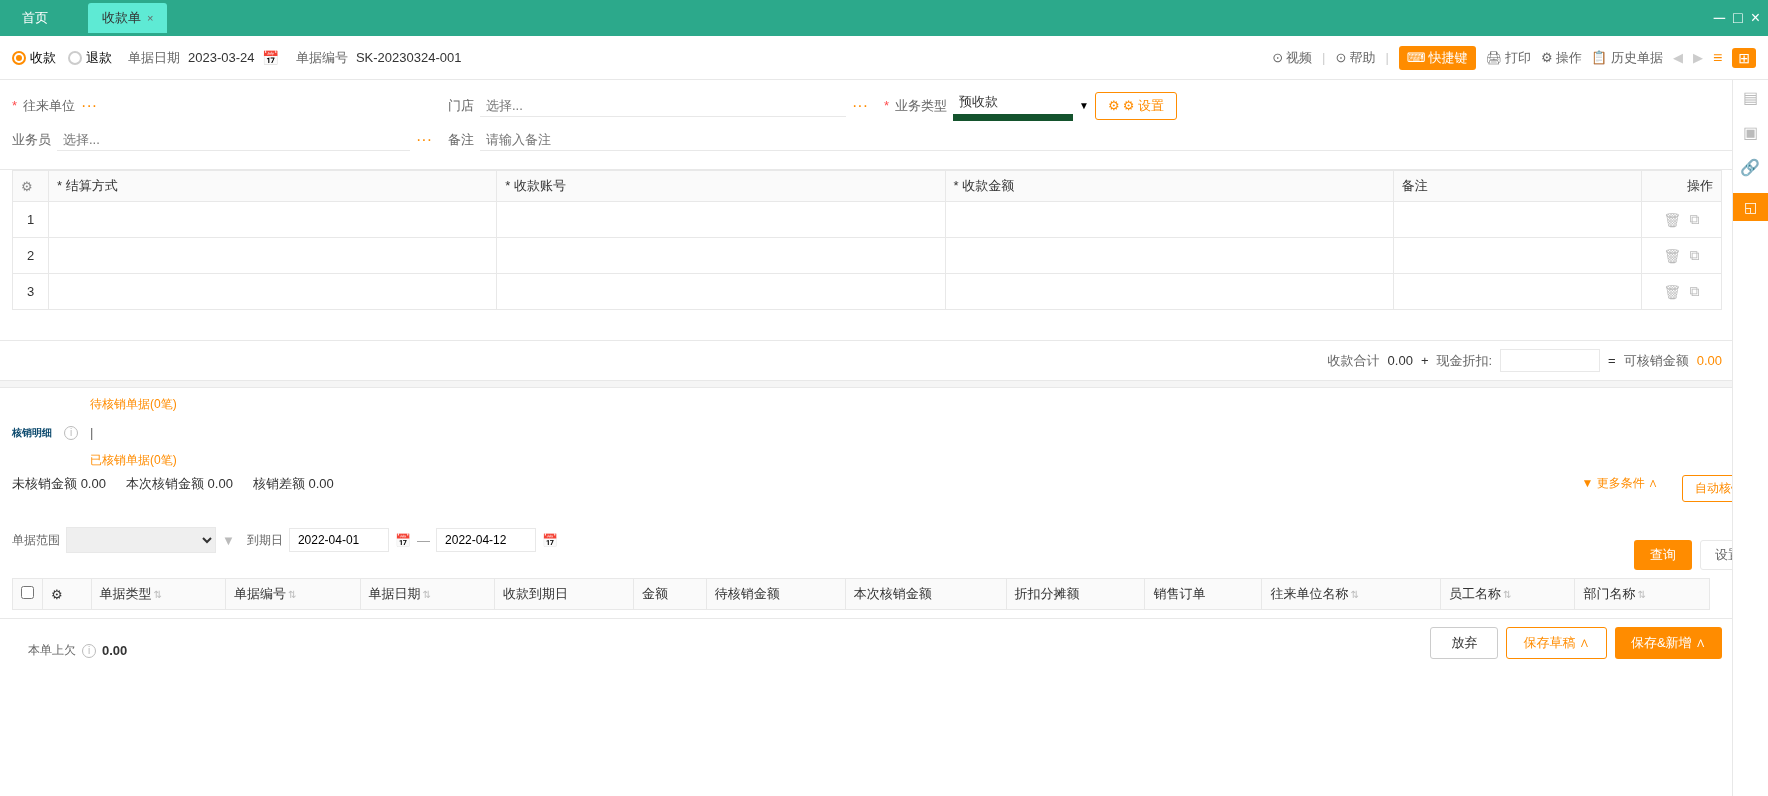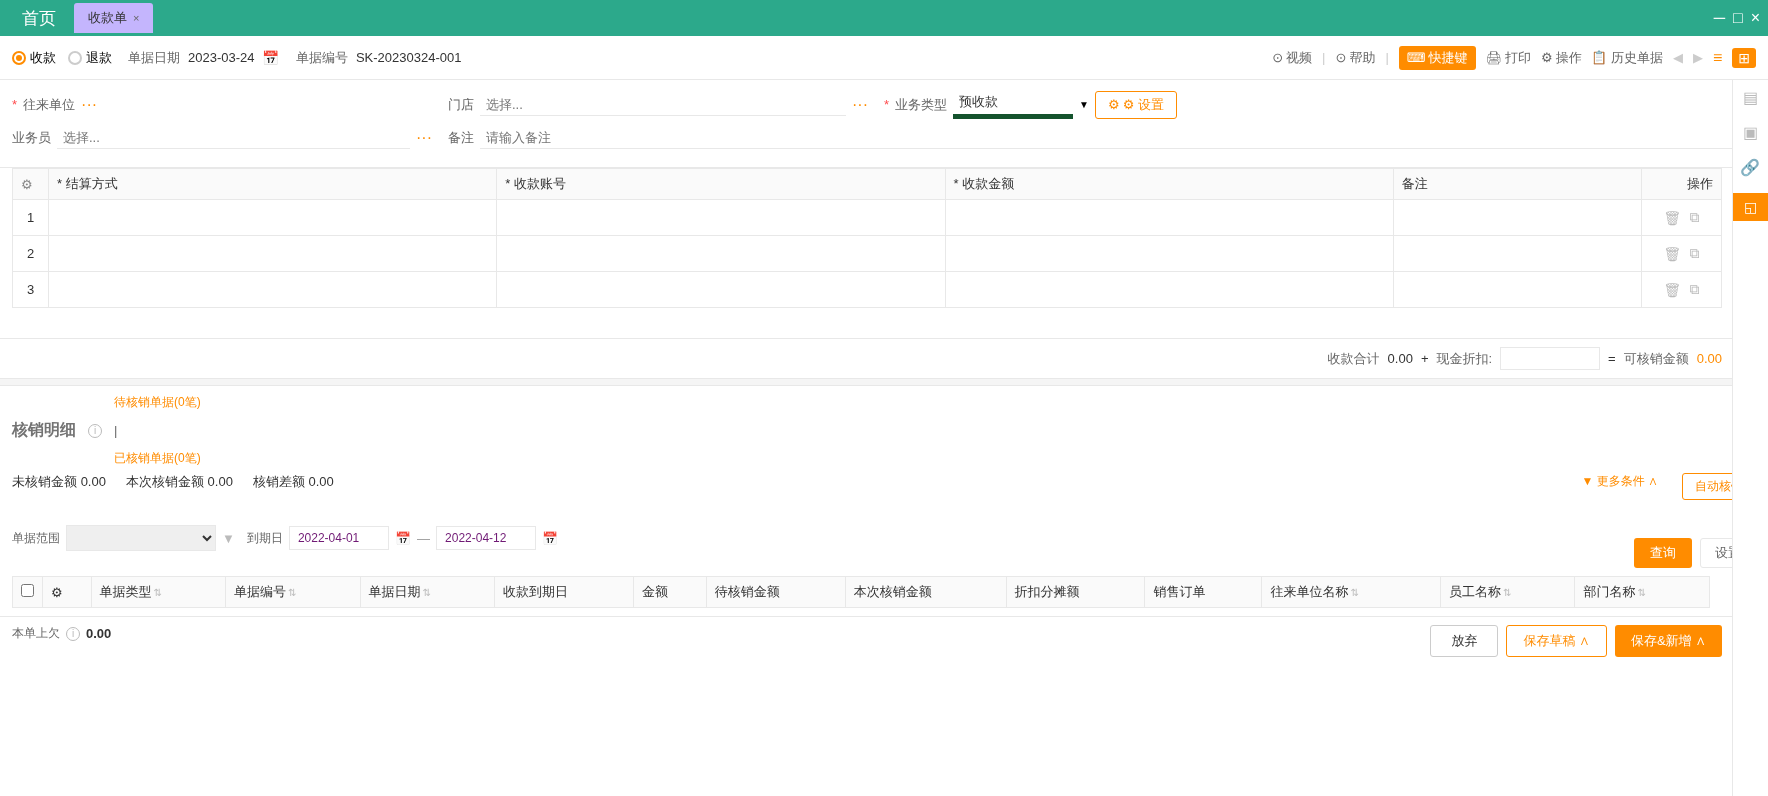--- a/index.html
+++ b/index.html
@@ -11,33 +11,34 @@
       align-items: center;
       background: #2ca98b;
       height: 36px;
       padding: 0 8px;
       gap: 4px;
     }
     .tab-home {
       color: white;
       padding: 6px 14px;
       cursor: pointer;
-      font-size: 17px;
+      font-size: 13px;
       border-radius: 3px 3px 0 0;
     }
     .tab-active {
-      background: #c4b5fd;
+      background: #5eead4;
       color: #333;
       padding: 6px 14px;
       cursor: pointer;
       font-size: 13px;
       border-radius: 3px 3px 0 0;
       display: flex;
       align-items: center;
       gap: 6px;
+      margin-left: 22px;
     }
     .tab-close {
       font-size: 11px;
       color: #666;
       cursor: pointer;
     }
     .tab-bar-right {
       margin-left: auto;
       display: flex;
       gap: 8px;
@@ -179,21 +180,21 @@
     }
     .form-more {
       color: #ff8c00;
       cursor: pointer;
       font-size: 16px;
     }
     .form-select {
       display: flex;
       align-items: center;
       border: none;
-      border-bottom: 5px solid #14532d;
+      border-bottom: 7px solid #14532d;
       padding: 3px 6px;
       color: #333;
       background: transparent;
       min-width: 120px;
     }
     .settings-btn {
       border: 1px solid #ff8c00;
       color: #ff8c00;
       padding: 4px 12px;
       border-radius: 3px;
@@ -287,23 +288,23 @@
       padding: 8px 12px;
       background: white;
     }
     .nuclear-header {
       display: flex;
       align-items: center;
       gap: 12px;
       margin-bottom: 6px;
     }
     .nuclear-title {
-      font-size: 16px;
+      font-size: 10px;
       font-weight: bold;
-      color: #737373;
+      color: #0c4a6e;
     }
     .nuclear-tabs {
       display: flex;
       gap: 12px;
       flex-direction: column;
     }
     .nuclear-tab {
       color: #ff8c00;
       cursor: pointer;
       font-size: 12px;
@@ -362,21 +363,21 @@
       outline: none;
       min-width: 150px;
       color: #333;
     }
     .filter-date {
       border: 1px solid #e8e8e8;
       padding: 4px 8px;
       font-size: 12px;
       outline: none;
       width: 100px;
-      color: #701a75;
+      color: #000000;
     }
     .filter-date-icon { color: #bbb; font-size: 13px; cursor: pointer; }
     .filter-dash { color: #999; }
     .query-btn {
       background: #ff8c00;
       color: white;
       border: none;
       padding: 5px 16px;
       border-radius: 3px;
       cursor: pointer;
@@ -406,22 +407,22 @@
       font-weight: normal;
       color: #333;
       white-space: nowrap;
       text-align: left;
     }
     .sort-icon { color: #bbb; font-size: 10px; margin-left: 2px; }
     
     
     .bottom-footer {
       display: flex;
-      align-items: flex-start;
-      padding: 8px 12px;
+      align-items: flex-end;
+      padding: 8px 28px;
       border-top: 1px solid #e8e8e8;
       background: white;
       position: sticky;
       bottom: 0;
     }
     .bottom-footer-left { display: flex; align-items: center; gap: 6px; }
     .footer-info { color: #666; font-size: 12px; }
     .footer-val { color: #333; font-weight: bold; font-size: 13px; }
     .bottom-footer-right { margin-left: auto; display: flex; gap: 8px; }
     .btn-abandon {

